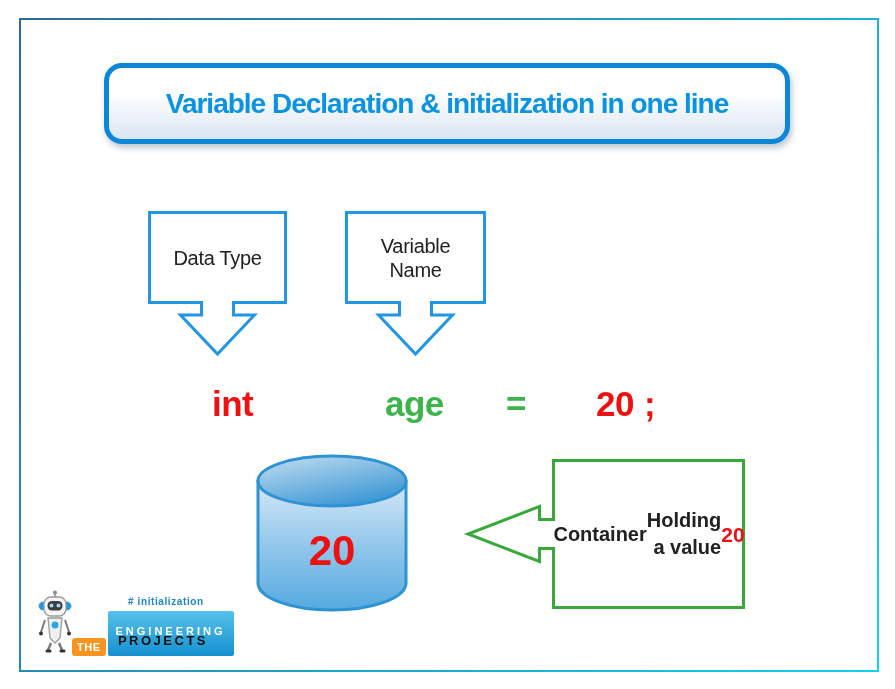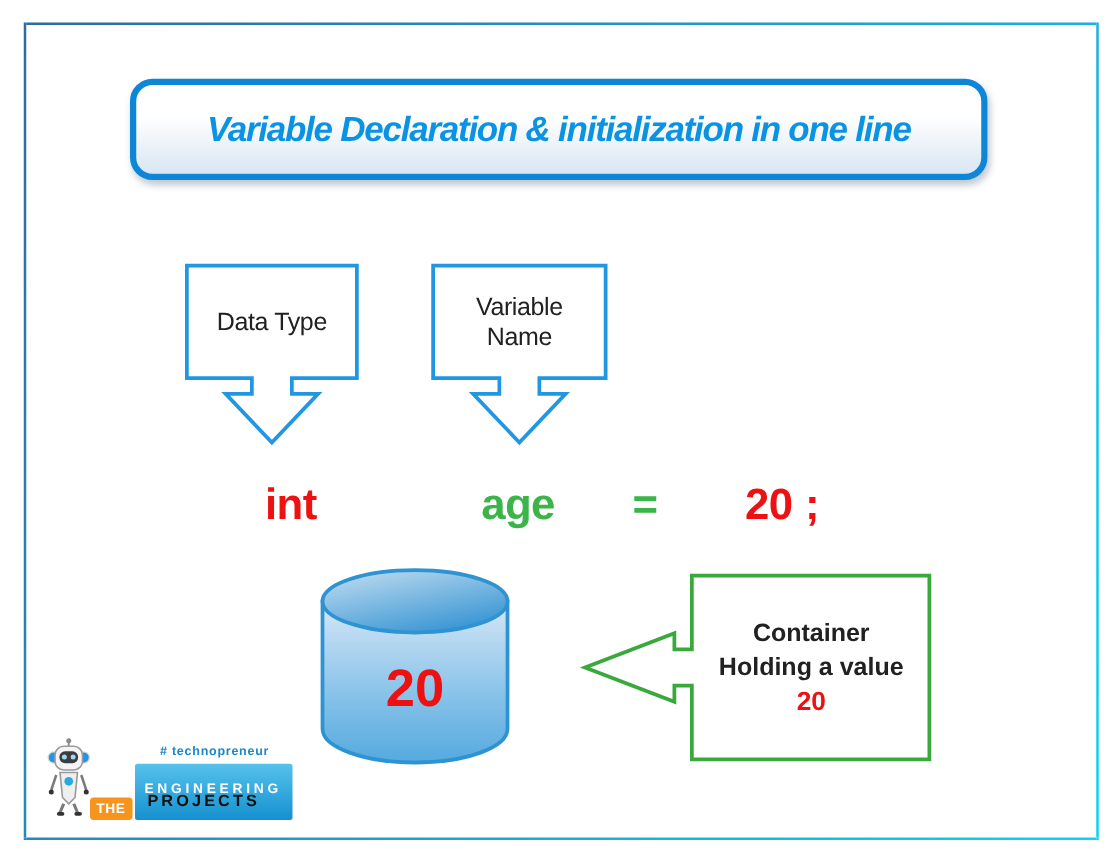--- a/index.html
+++ b/index.html
@@ -10,21 +10,21 @@
   .outer-border{
     position:absolute;left:19px;top:18px;width:856px;height:650px;
     border:2.5px solid;
     border-image:linear-gradient(120deg,var(--border-start,#2f6b9d),var(--border-end,#0fd1f2)) 1;
   }
   .title-box{
     position:absolute;left:104px;top:63px;width:686px;height:81px;
     border:5px solid #0d86d8;border-radius:18px;
     background:linear-gradient(#ffffff 35%,#d9e6f2);
     box-shadow:2px 4px 6px rgba(110,130,150,.45);
-    display:flex;align-items:center;justify-content:center;box-sizing:border-box;font-style:italic;
+    display:flex;align-items:center;justify-content:center;box-sizing:border-box;
   }
   .title-box span{
     color:var(--accent-blue,#0a93e2);font-size:28px;font-weight:bold;letter-spacing:-1px;
     white-space:nowrap;
   }
   .callout{position:absolute;}
   .callout svg{position:absolute;left:0;top:0;overflow:visible;}
   .callout path{fill:#ffffff;stroke-width:3px;stroke-linejoin:miter;}
   .stroke-blue{stroke:var(--box-blue,#2196e3);}
   .stroke-green{stroke:var(--green,#3aa93c);}
@@ -33,21 +33,21 @@
     display:flex;align-items:center;justify-content:center;text-align:center;
     color:var(--dark-text,#212121);font-size:20px;font-weight:500;letter-spacing:-.3px;
     line-height:1.2;white-space:pre-line;
   }
   .code-token{position:absolute;top:384px;font-size:35px;font-weight:bold;letter-spacing:-.5px;}
   .tok-red{color:var(--red,#ed1111);}
   .tok-green{color:var(--text-green,#3cb44a);}
   .cylinder-wrap{position:absolute;left:254px;top:453px;width:156px;height:162px;}
   .note-text{
     position:absolute;left:90px;top:0;width:190px;height:150px;
-    display:flex;flex-direction:column;align-items:center;justify-content:center;
+    display:flex;flex-direction:row;align-items:center;justify-content:center;
     text-align:right;font-size:20px;font-weight:600;line-height:27px;color:var(--dark-text,#212121);
   }
   .note-text .green-word{color:var(--text-green,#3cb44a);}
   .note-text .red-word{color:var(--red,#ed1111);font-weight:700;font-size:21px;}
   .logo{position:absolute;left:36px;top:588px;width:205px;height:72px;}
   .logo-robot{position:absolute;left:0;top:2px;}
   .logo-tagline{
     position:absolute;left:92px;top:8px;font-size:10px;font-weight:bold;
     color:#1a87cc;letter-spacing:.6px;white-space:nowrap;
   }
@@ -142,21 +142,21 @@
       <line x1="29" y1="30" x2="33" y2="42" stroke="#7a7a7a" stroke-width="2"></line>
       <circle cx="5" cy="43.5" r="2" fill="#333"></circle>
       <circle cx="33" cy="43.5" r="2" fill="#333"></circle>
       <path d="M12,28 L26,28 L24,48 L19,53 L14,48 Z" fill="#efefef" stroke="#9a9a9a" stroke-width="1.3"></path>
       <circle cx="19" cy="35" r="3.5" fill="#2aa8e0"></circle>
       <line x1="15" y1="53" x2="12" y2="60" stroke="#7a7a7a" stroke-width="2.5"></line>
       <line x1="23" y1="53" x2="26" y2="60" stroke="#7a7a7a" stroke-width="2.5"></line>
       <rect x="9.5" y="59.5" width="6" height="3" rx="1.5" fill="#333"></rect>
       <rect x="23.5" y="59.5" width="6" height="3" rx="1.5" fill="#333"></rect>
     </svg>
-    <span class="logo-tagline"># technopreneur</span>
+    <span class="logo-tagline"># initialization</span>
     <div class="logo-bar">
       <span class="badge-the">THE</span>
       <span class="badge-eng">ENGINEERING</span>
     </div>
     <div class="logo-projects">PROJECTS</div>
   </div>
 
 </div>
 
 </body></html>

